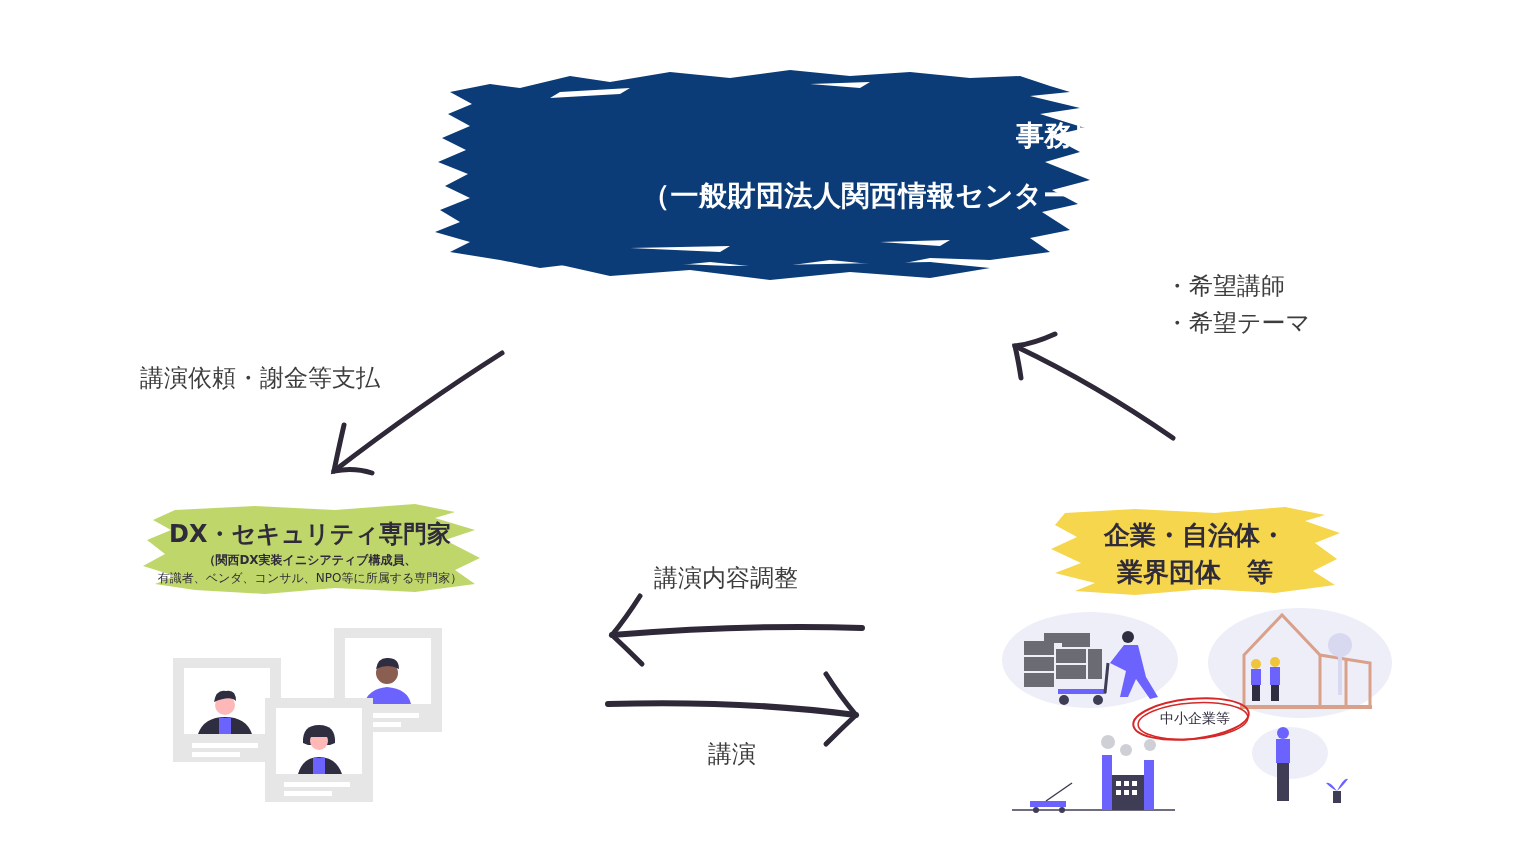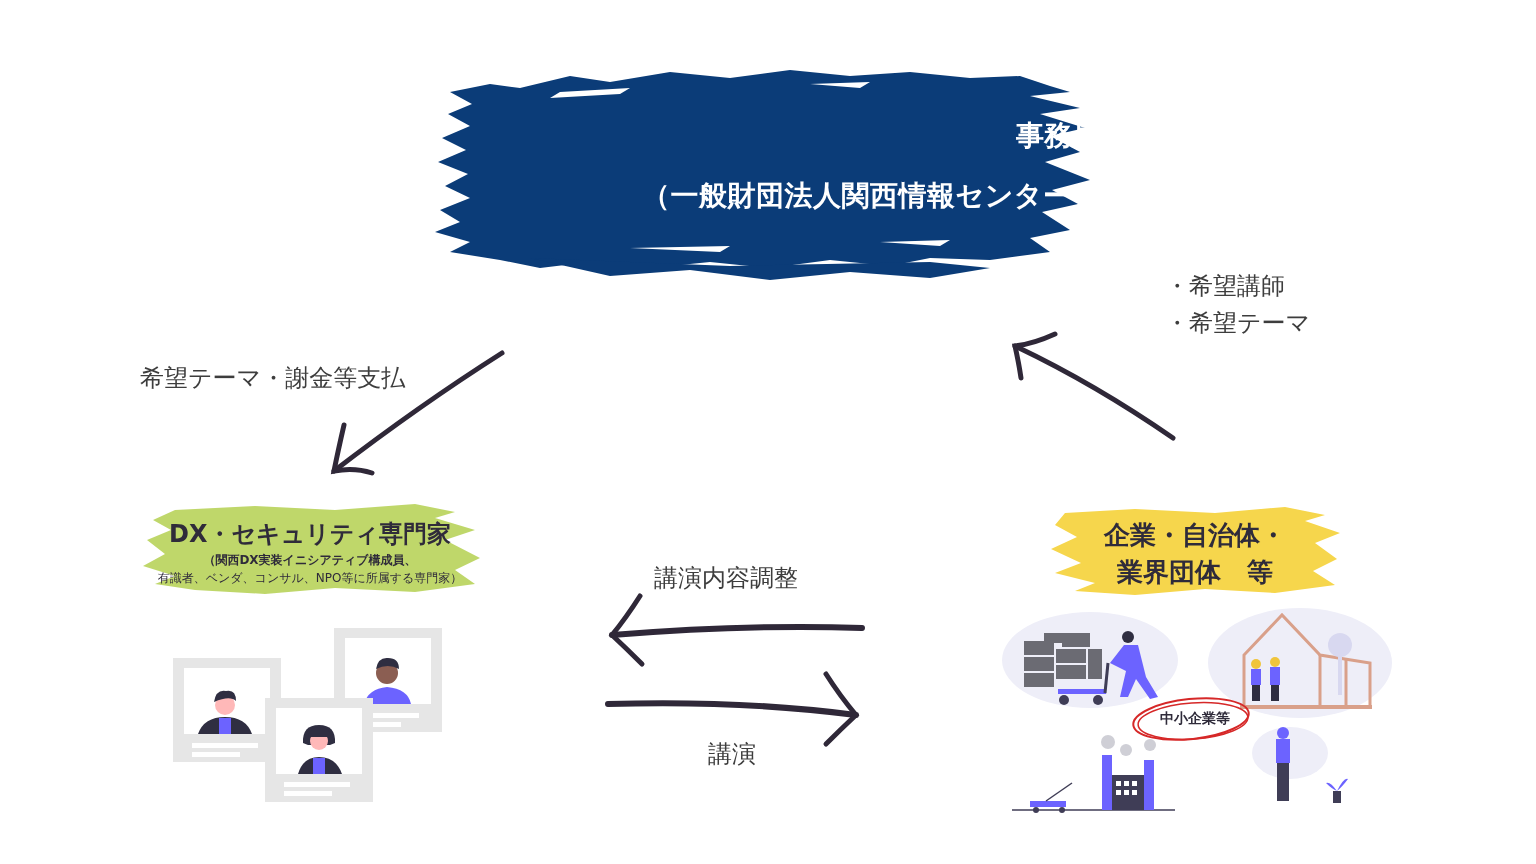--- a/index.html
+++ b/index.html
@@ -30,42 +30,42 @@
                   font-size: 12px; font-weight: normal; color: #2f2b3a; white-space: nowrap; }
 
     
     .yellow-brush { left: 1045px; top: 505px; width: 300px; height: 95px; }
     .yellow-l1 { left: 1045px; width: 300px; top: 518px; text-align: center;
                  font-size: 26px; font-weight: bold; color: #2f2b3a; }
     .yellow-l2 { left: 1045px; width: 300px; top: 555px; text-align: center;
                  font-size: 26px; font-weight: bold; color: #2f2b3a; white-space: pre; }
 
     .sme-text { left: 1140px; top: 710px; width: 110px; text-align: center;
-                font-size: 14px; font-weight: bold; color: #2f2b3a; }
+                font-size: 14px; font-weight: normal; color: #2f2b3a; }
   </style>
 </head>
 <body>
 
 <div class="abs banner">
   <svg width="670" height="228" viewBox="0 0 670 228">
     <path fill="#0b3c78" d="M20 30 L60 22 L90 26 L140 14 L180 20 L240 10 L300 16 L360 8 L420 14 L480 10 L540 16 L590 14 L620 24 L640 30 L600 34 L650 46 L610 52 L655 66 L620 74 L650 90 L615 100 L660 118 L622 128 L648 142 L612 150 L640 168 L600 176 L620 190 L560 198 L500 196 L460 204 L400 198 L340 206 L280 200 L220 206 L160 200 L110 206 L70 198 L20 190 L40 180 L5 170 L30 160 L10 148 L40 136 L15 124 L38 112 L8 100 L36 88 L12 76 L40 64 L18 52 L42 42 Z"></path>
     <path fill="#0b3c78" d="M100 196 L180 214 L260 208 L340 218 L420 210 L500 216 L560 206 L500 200 L300 204 Z"></path>
     <path fill="#ffffff" d="M130 30 L200 26 L190 32 L120 36 Z M380 22 L440 20 L430 26 Z M200 186 L300 184 L290 190 Z M450 180 L520 178 L510 184 Z"></path>
   </svg>
 </div>
 <div class="abs banner-title banner-line1">事務局</div>
 <div class="abs banner-title banner-line2">（一般財団法人関西情報センター）</div>
 
 <div class="abs" style="left:320px; top:345px;">
   <svg width="190" height="135" viewBox="0 0 190 135">
     <path d="M182 8 Q100 60 14 126" stroke="#2f2838" stroke-width="5" fill="none" stroke-linecap="round"></path>
     <path d="M24 80 Q18 106 14 126 Q34 122 52 128" stroke="#2f2838" stroke-width="5" fill="none" stroke-linecap="round"></path>
   </svg>
 </div>
-<div class="abs label" style="left:140px; top:362px;">希望テーマ・謝金等支払</div>
+<div class="abs label" style="left:140px; top:362px;">講演依頼・謝金等支払</div>
 
 <div class="abs" style="left:1005px; top:330px;">
   <svg width="175" height="115" viewBox="0 0 175 115">
     <path d="M168 108 Q90 54 10 16" stroke="#2f2838" stroke-width="5" fill="none" stroke-linecap="round"></path>
     <path d="M50 4 Q28 14 10 16 Q14 34 16 48" stroke="#2f2838" stroke-width="5" fill="none" stroke-linecap="round"></path>
   </svg>
 </div>
 <div class="abs right-req">
   <div>・希望講師</div>
   <div>・希望テーマ</div>

